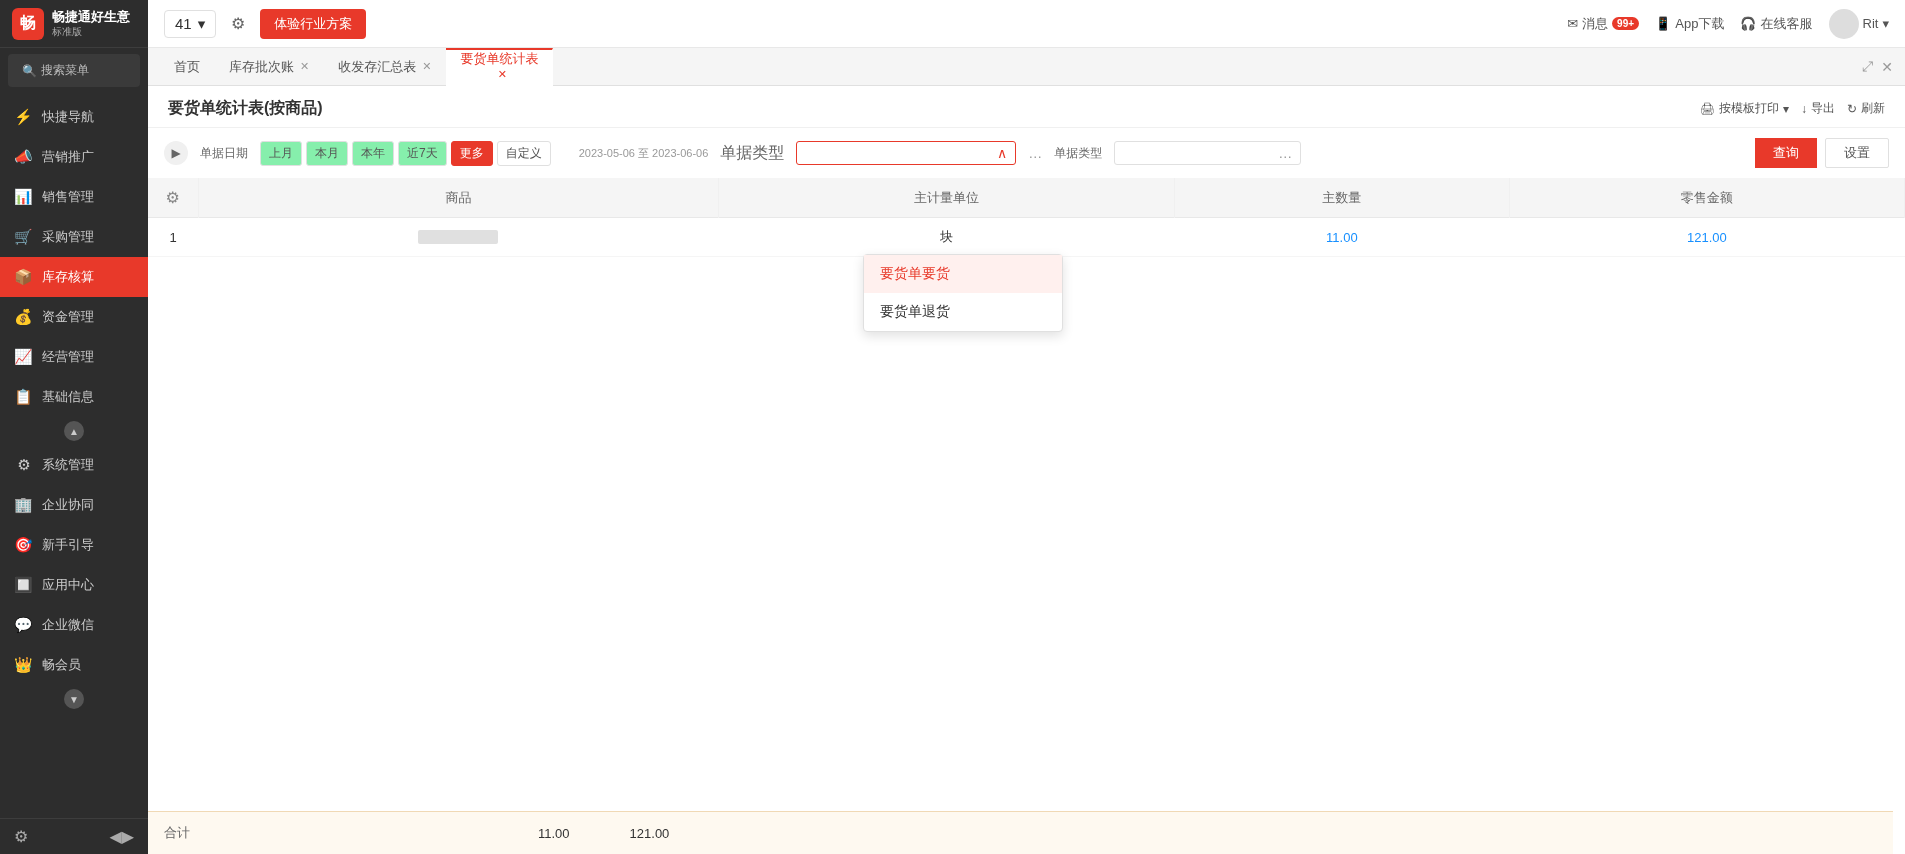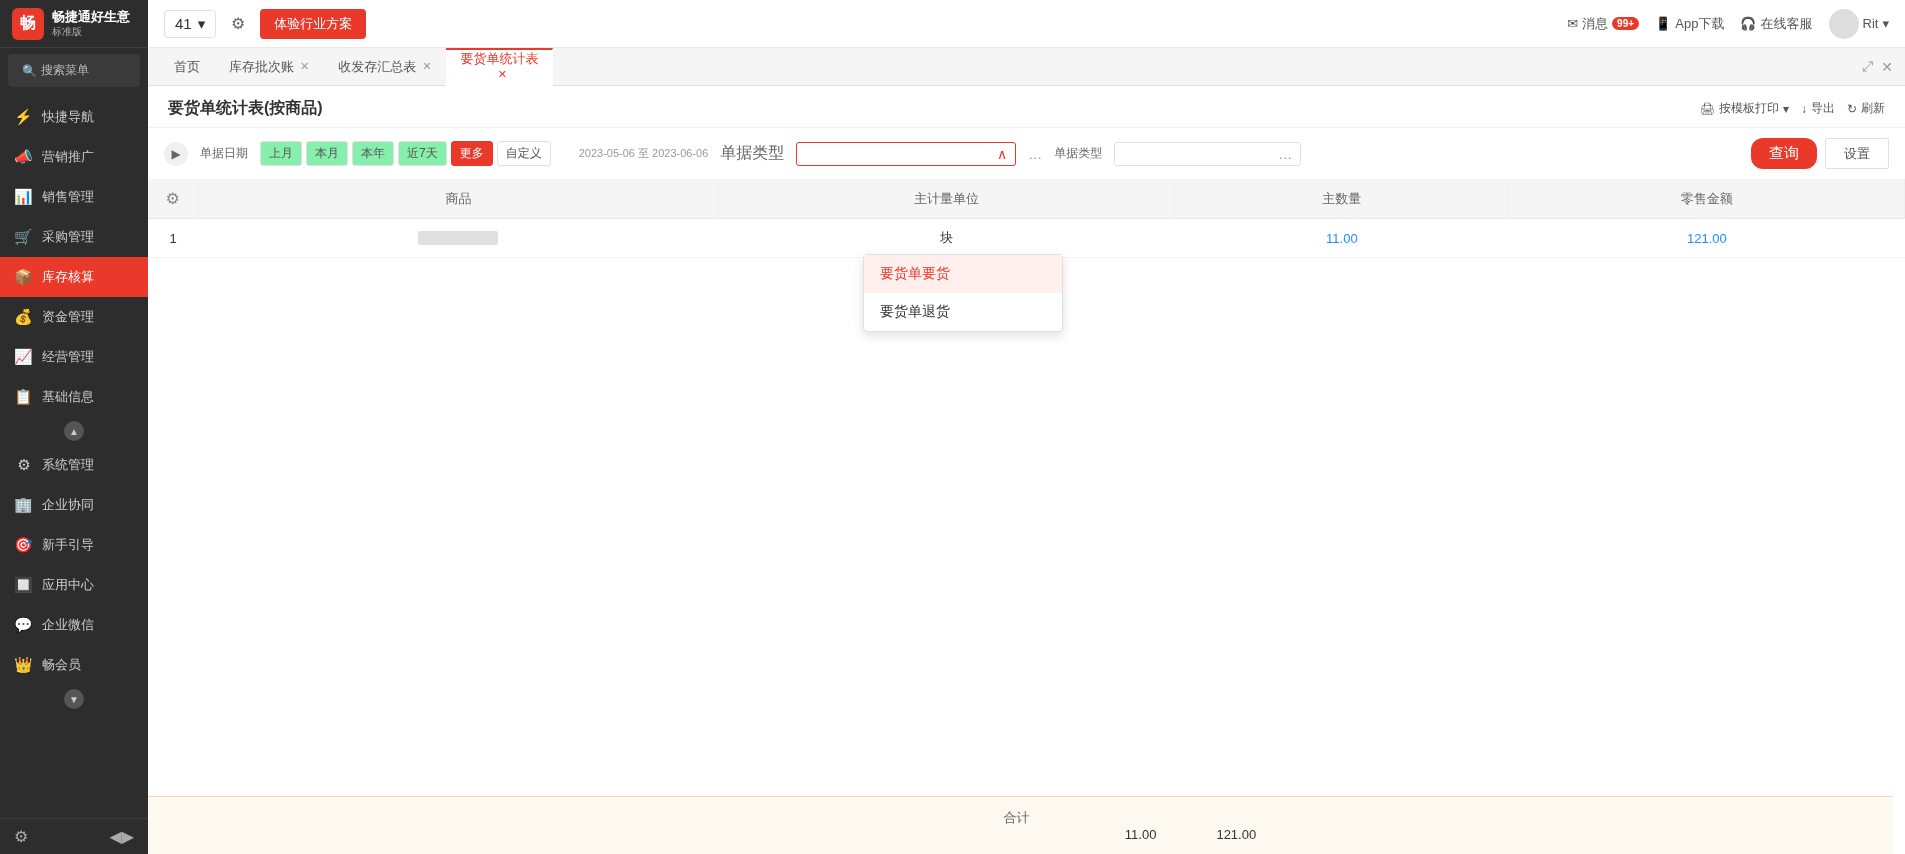--- a/index.html
+++ b/index.html
@@ -293,22 +293,22 @@
     .filter-chevron { color: #e8392a; cursor: pointer; font-size: 14px; margin-left: 4px; }
     .filter-more-btn {
       color: #999; cursor: pointer; font-size: 14px;
     }
     .warehouse-label { color: #666; font-size: 12px; white-space: nowrap; }
     .query-btn {
       background: #e8392a;
       color: white;
       border: none;
       padding: 6px 18px;
-      border-radius: 12px;
-      font-size: 15px;
+      border-radius: 0;
+      font-size: 13px;
       cursor: pointer;
     }
     .settings-btn {
       background: white;
       color: #555;
       border: 1px solid #e0e0e0;
       padding: 5px 18px;
       border-radius: 2px;
       font-size: 13px;
       cursor: pointer;
@@ -611,21 +611,21 @@
               <span class="blurred" style="width:80px;height:14px;">&nbsp;&nbsp;&nbsp;&nbsp;&nbsp;&nbsp;&nbsp;&nbsp;&nbsp;&nbsp;&nbsp;&nbsp;</span>
             </td>
             <td>块</td>
             <td class="link">11.00</td>
             <td class="link">121.00</td>
           </tr>
         </tbody>
       </table>
     </div>
 
-    <div class="summary-row" style="position:absolute;bottom:0;left:0;right:12px;flex-direction:column;">
+    <div class="summary-row" style="position:absolute;bottom:0;left:0;right:12px;">
       <span class="summary-label">合计</span>
       <div class="summary-data">
         <span style="margin-left:340px;">11.00</span>
         <span>121.00</span>
       </div>
     </div>
 
   </div>
 </div>
 

